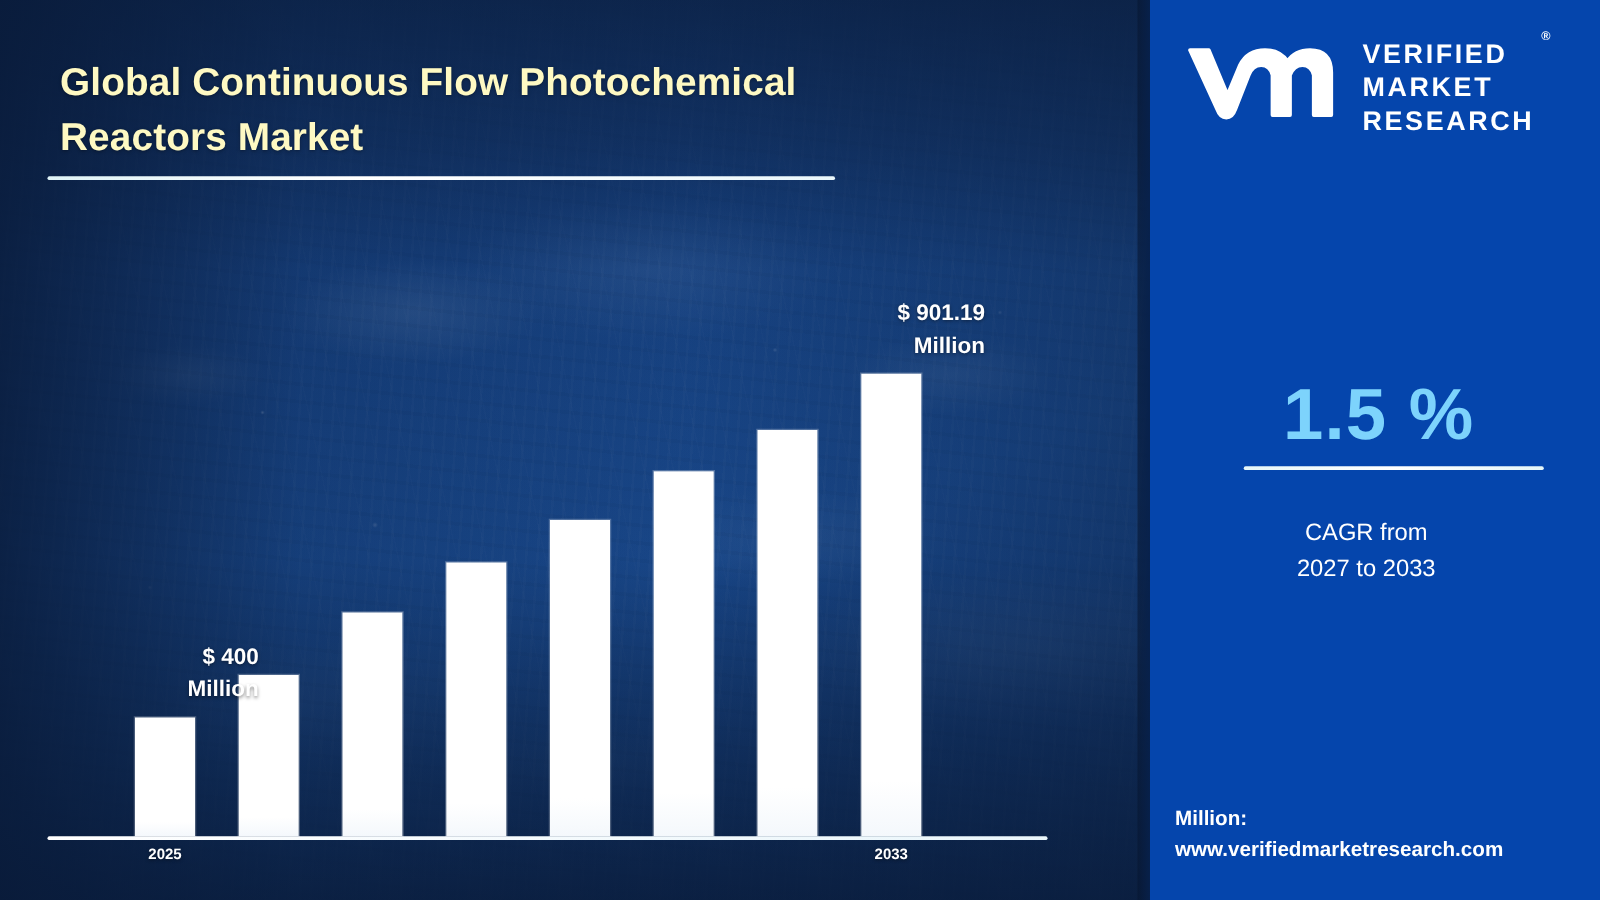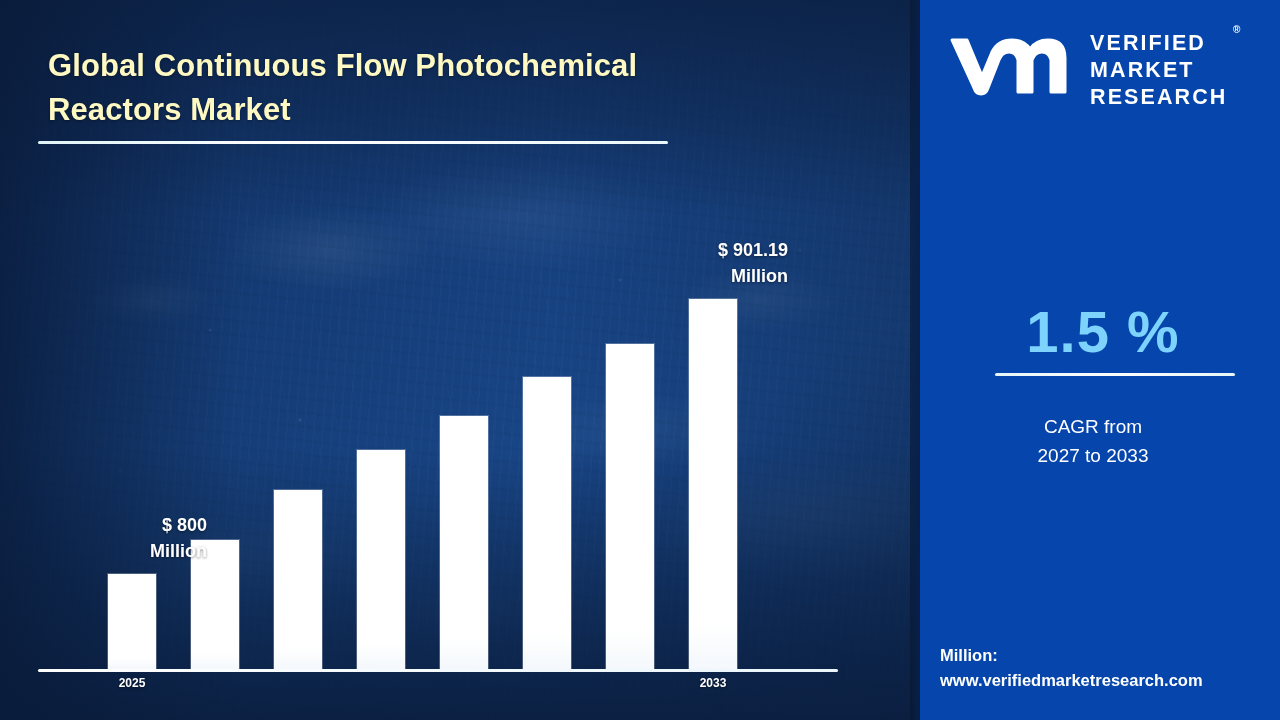--- a/index.html
+++ b/index.html
@@ -152,21 +152,21 @@
         <div class="bar" style="left: 440px; height: 253px;"></div>
         <div class="bar" style="left: 523px; height: 292px;"></div>
         <div class="bar" style="left: 606px; height: 325px;"></div>
         <div class="bar" style="left: 689px; height: 370px;"></div>
       </div>
     <div id="ticks">
         <div class="tick" style="left: 72px;">2025</div>
         <div class="tick" style="left: 653px;">2033</div>
       </div>
     <div id="barlabels">
-        <div class="bar-label" style="left: 57px; top: 512px;">$ 800
+        <div class="bar-label" style="left: 57px; top: 512px;">$ 400
 Million</div>
         <div class="bar-label" style="left: 638px; top: 237px;">$ 901.19
 Million</div>
       </div>
     <div class="axis"></div>
   </div>
 
   <div class="seam"></div>
   <div class="right-panel"></div>
 

